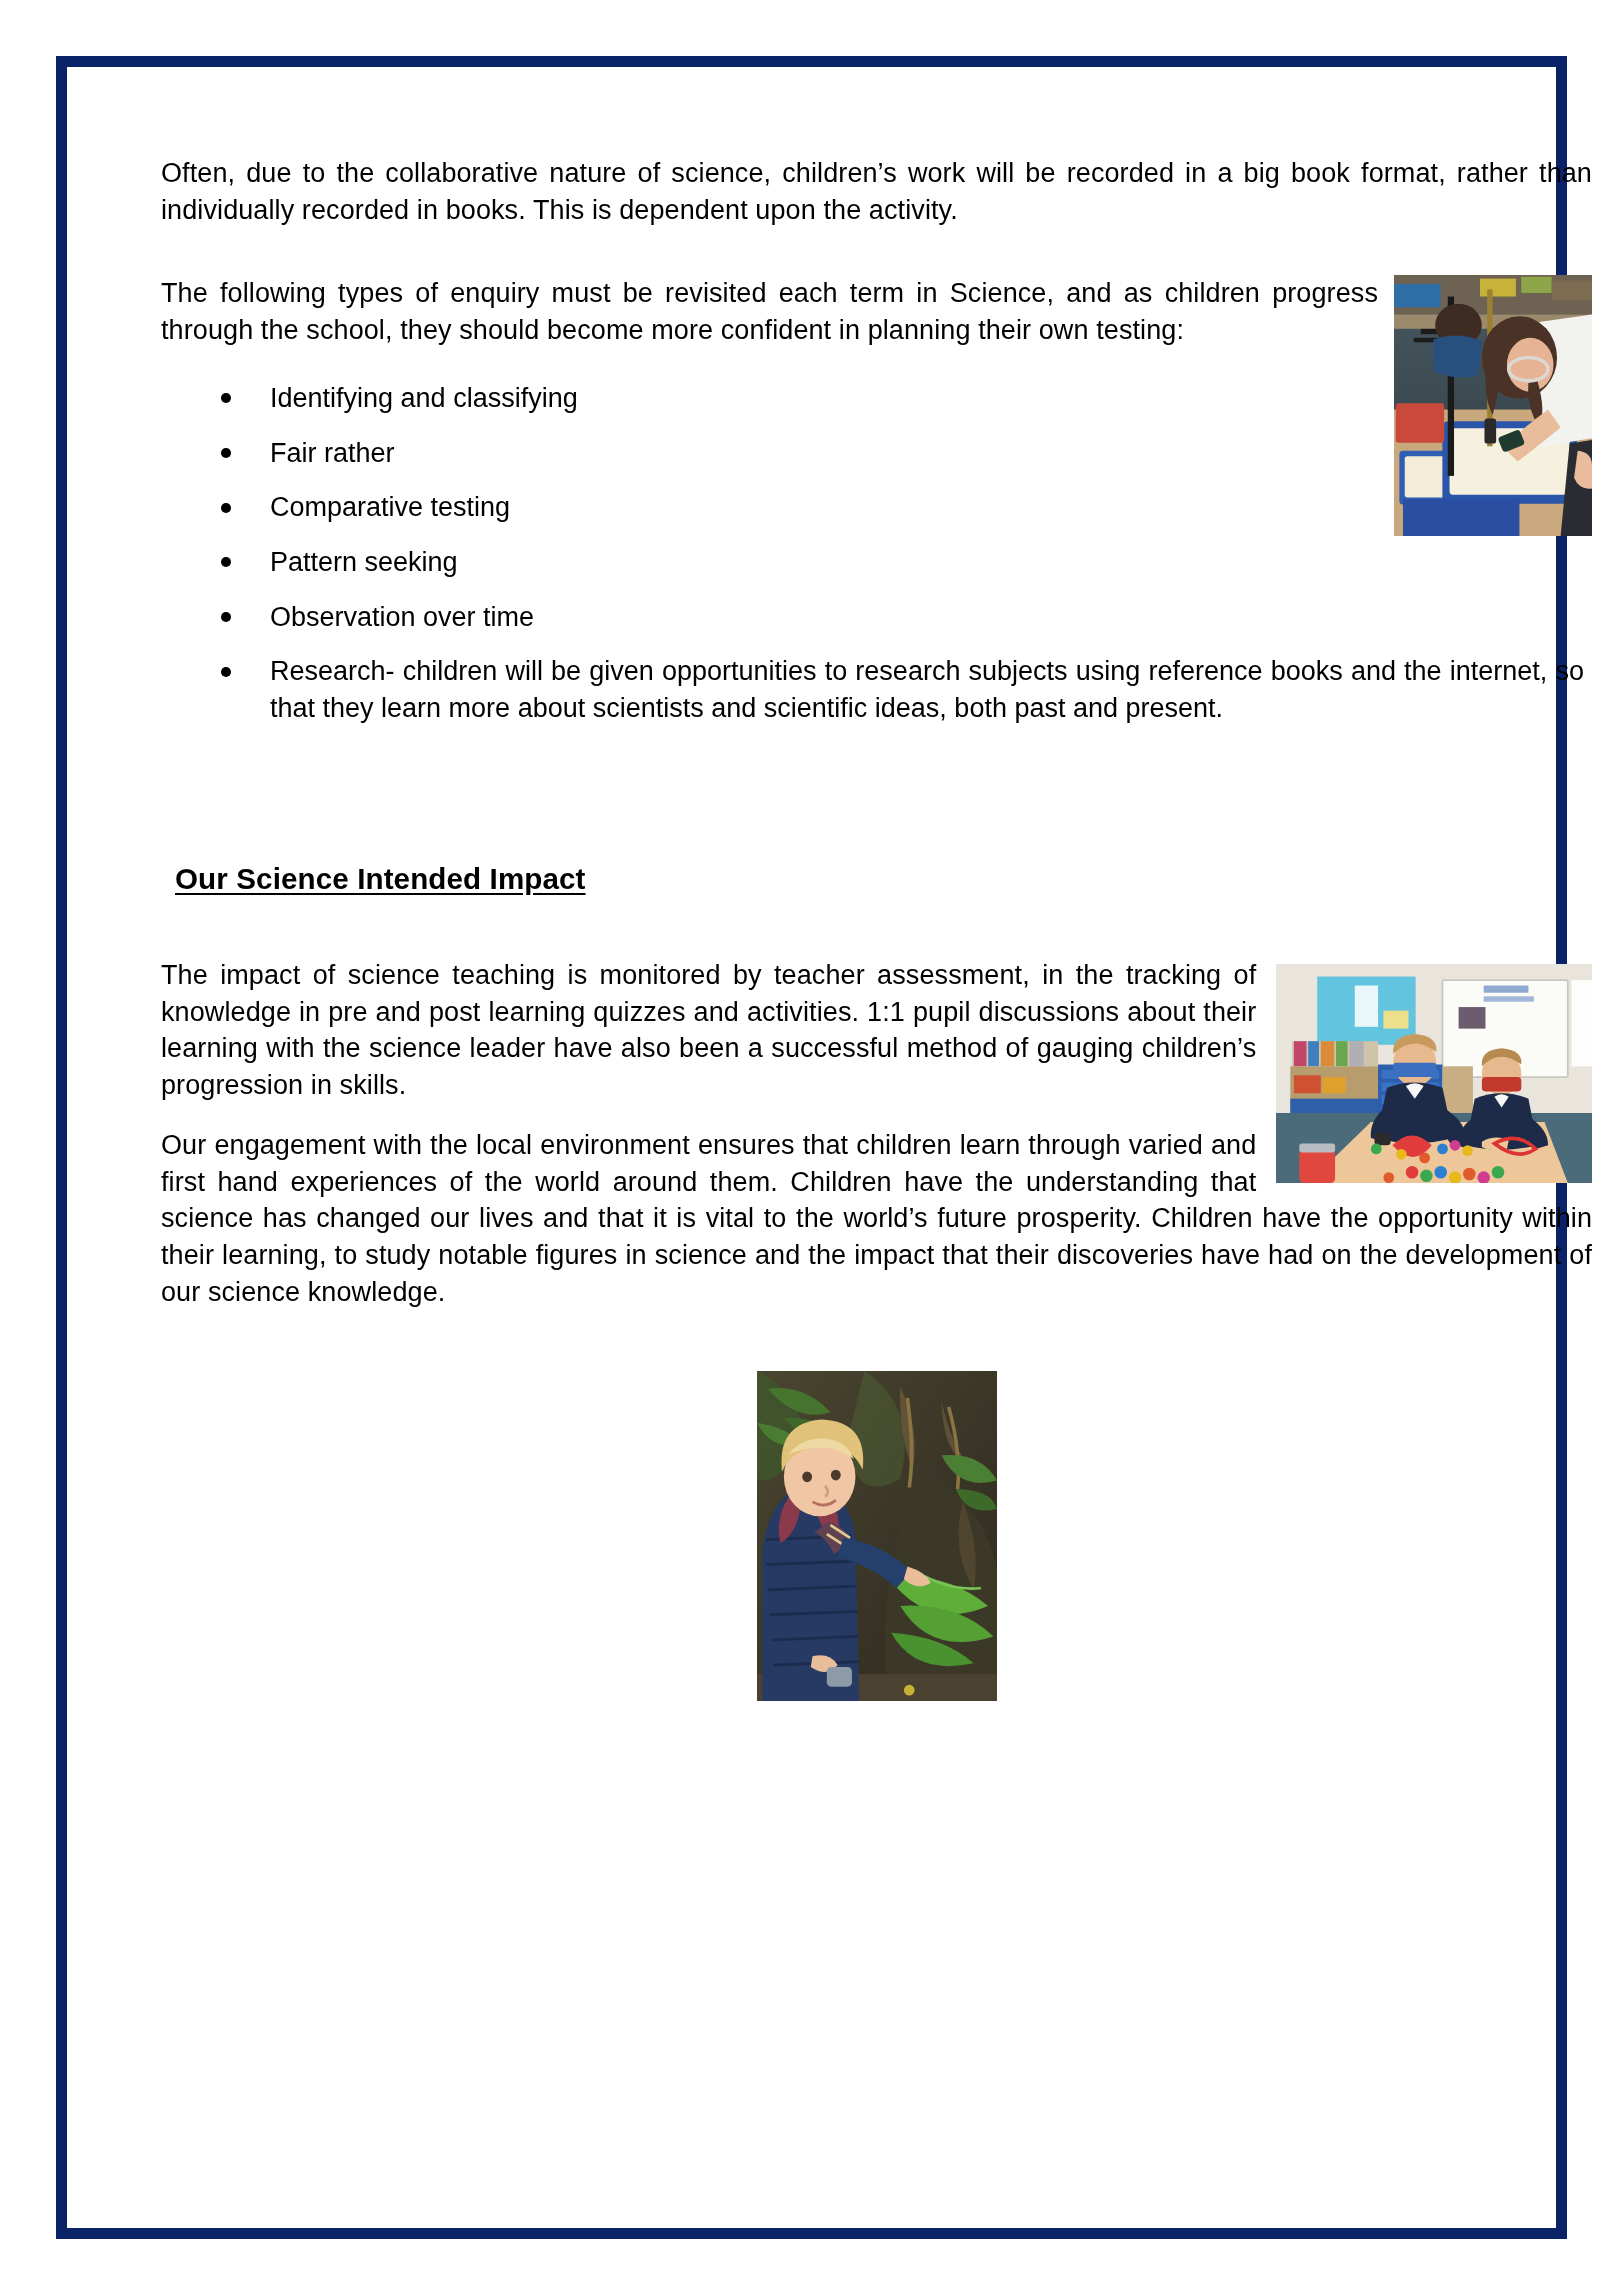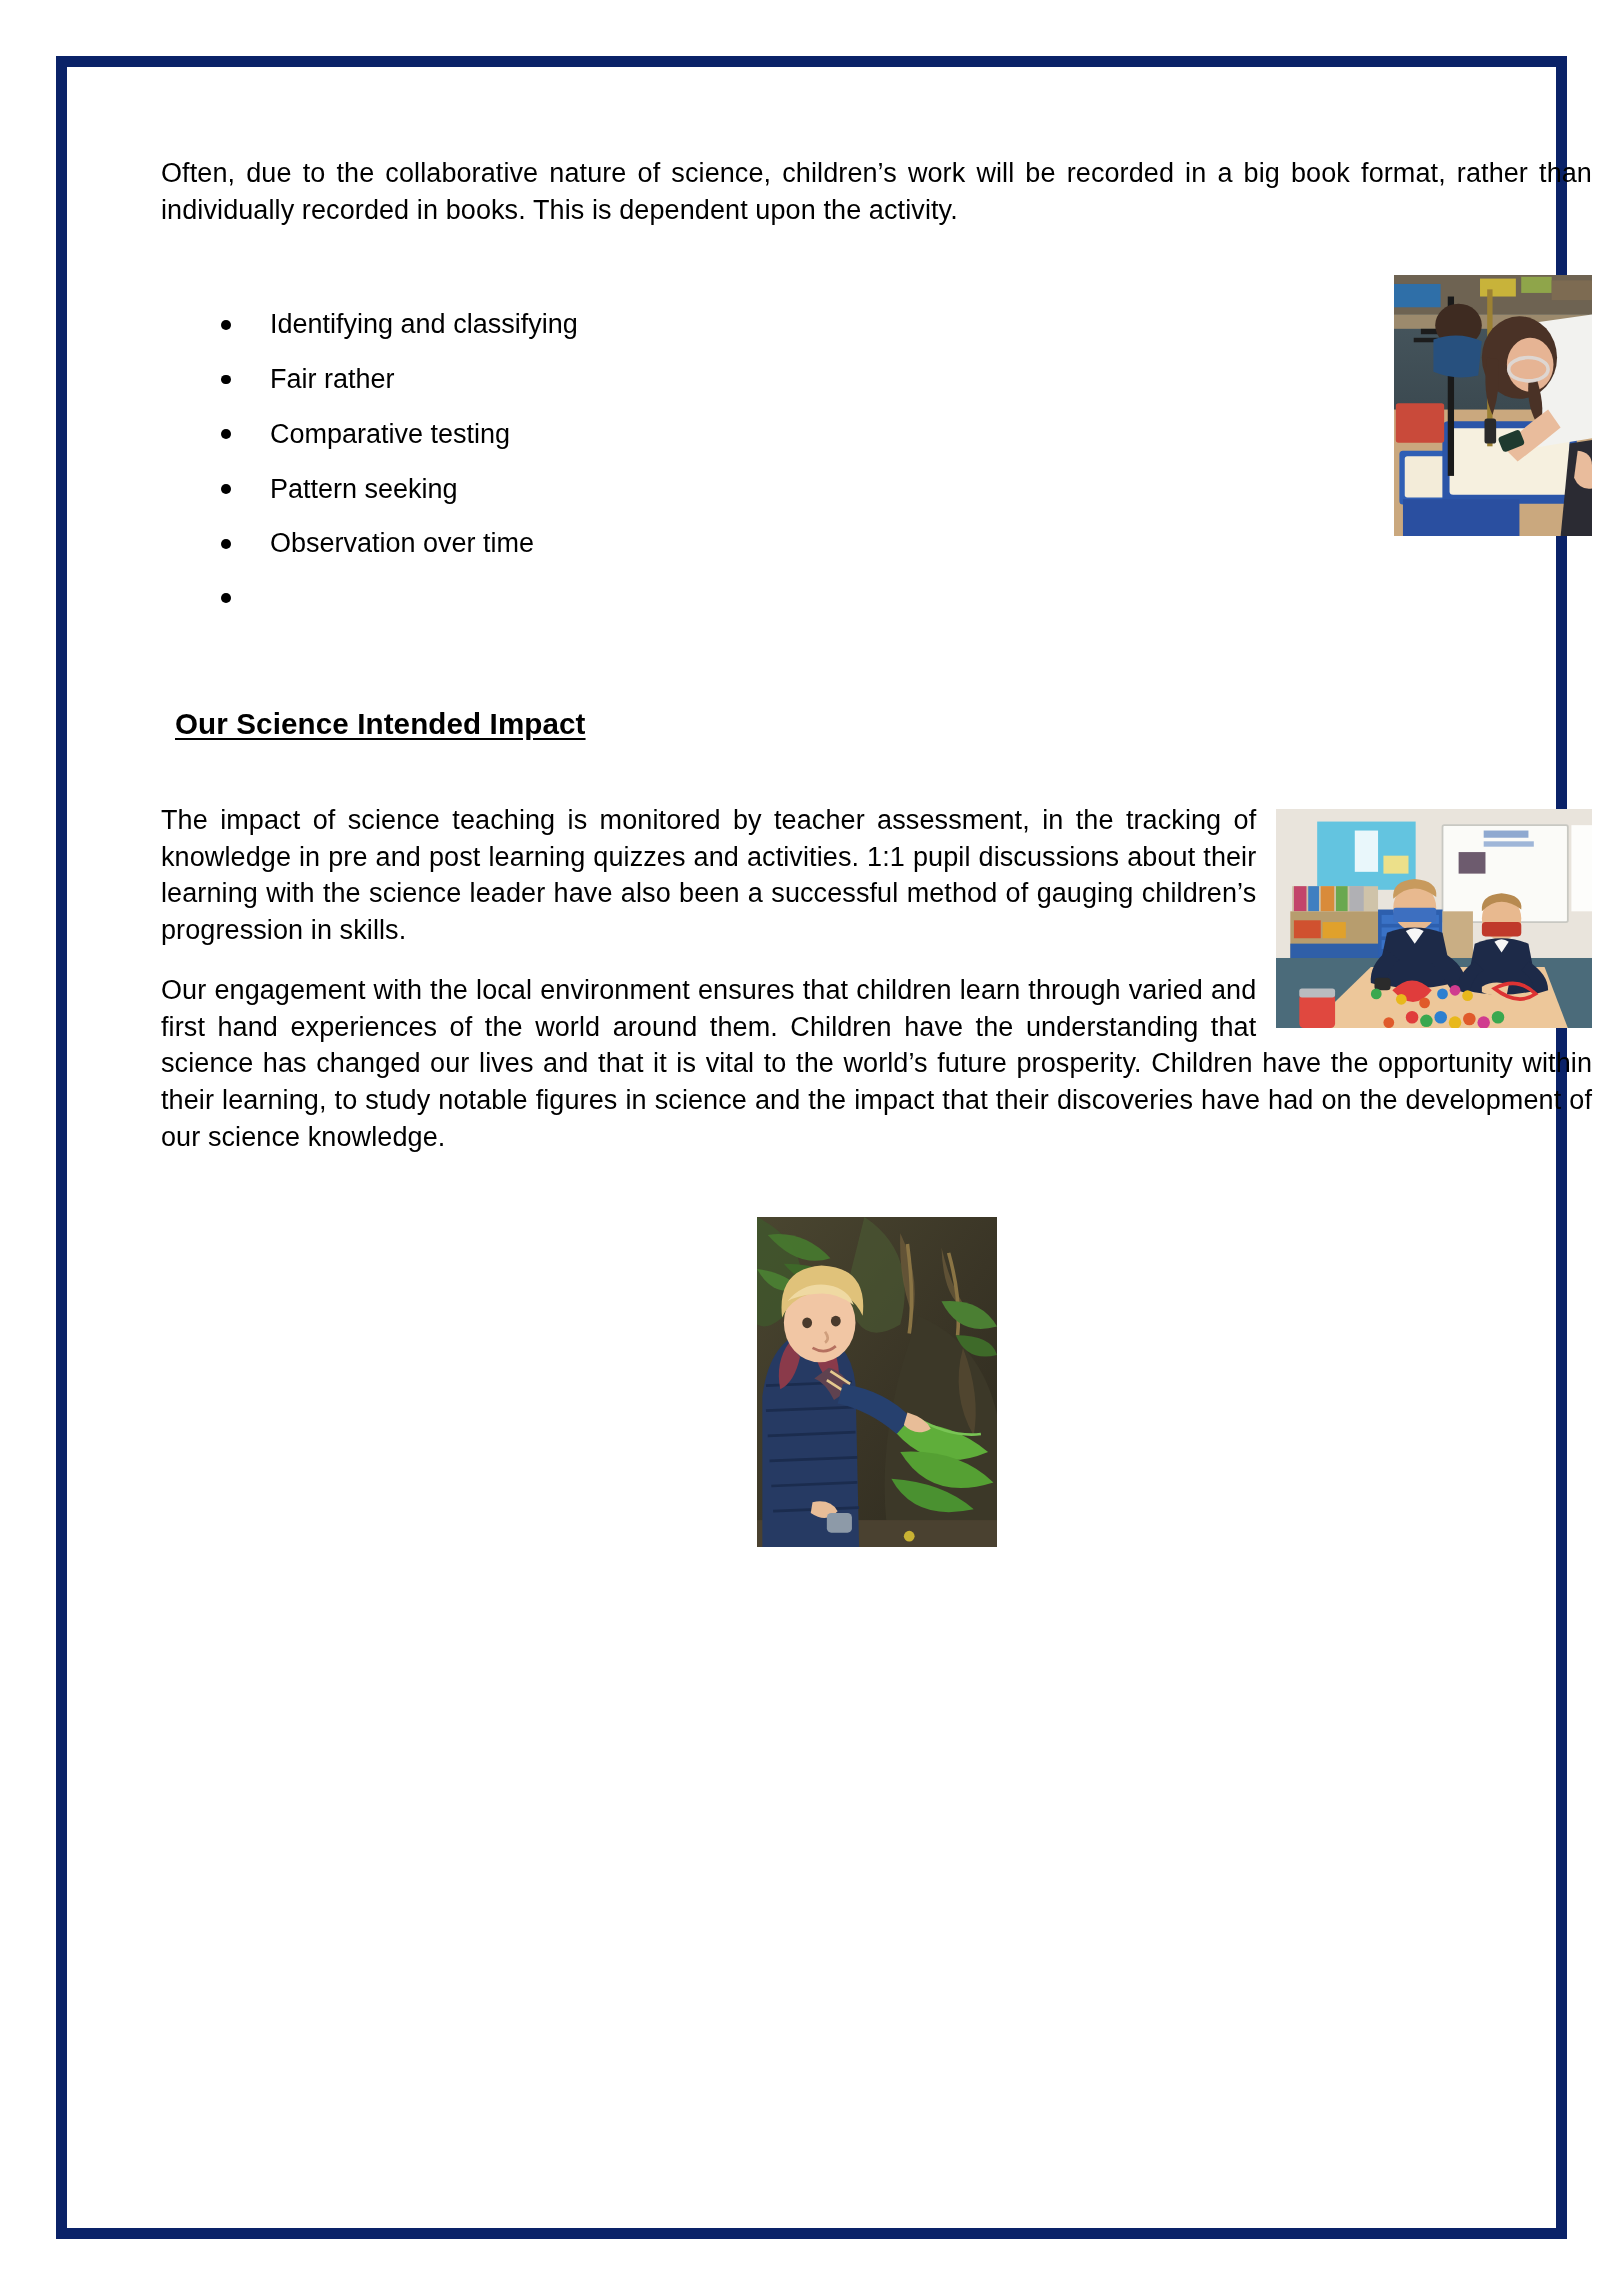--- a/index.html
+++ b/index.html
@@ -191,20 +191,21 @@
           <rect x="118" y="176" width="26" height="18" rx="4" fill="#1f3a2f" transform="rotate(-22 131 185)"></rect>
 
           <path d="M205 196 q16 2 16 16 l0 26 q-14 2 -20 -12 Z" fill="#e9bc9c"></path>
 
           <ellipse cx="72" cy="56" rx="26" ry="24" fill="#3e2b21"></ellipse>
           <path d="M44 72 q28 -10 54 2 l-4 38 q-26 6 -50 -4 Z" fill="#27507e"></path>
         </svg>
       </div>
 
       
+      <p class="body-text">The following types of enquiry must be revisited each term in Science, and as children progress through the school, they should become more confident in planning their own testing:</p>
 
       <div class="gap-sm"></div>
 
       
       <ul class="enquiry-list">
         <li>
           <span class="bullet-dot"></span>
           <span>Identifying and classifying</span>
         </li>
         <li>
@@ -218,20 +219,21 @@
         <li>
           <span class="bullet-dot"></span>
           <span>Pattern seeking</span>
         </li>
         <li>
           <span class="bullet-dot"></span>
           <span>Observation over time</span>
         </li>
         <li>
           <span class="bullet-dot"></span>
+          <span>Research- children will be given opportunities to research subjects using reference books and the internet, so that they learn more about scientists and scientific ideas, both past and present.</span>
         </li>
       </ul>
 
       <div class="gap-lg clearfix"></div>
       <div class="gap-md"></div>
 
       
       <h2 class="section-heading">Our Science Intended Impact</h2>
 
       <div class="gap-md"></div>

